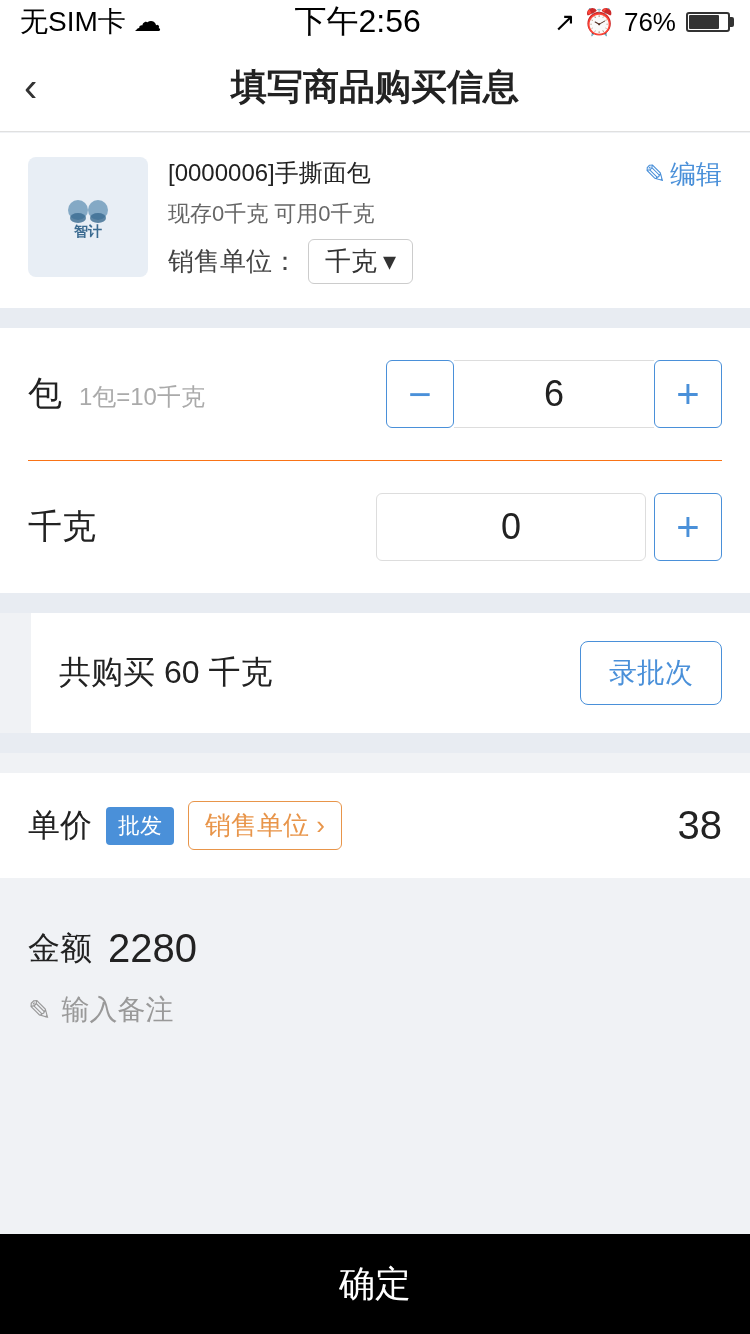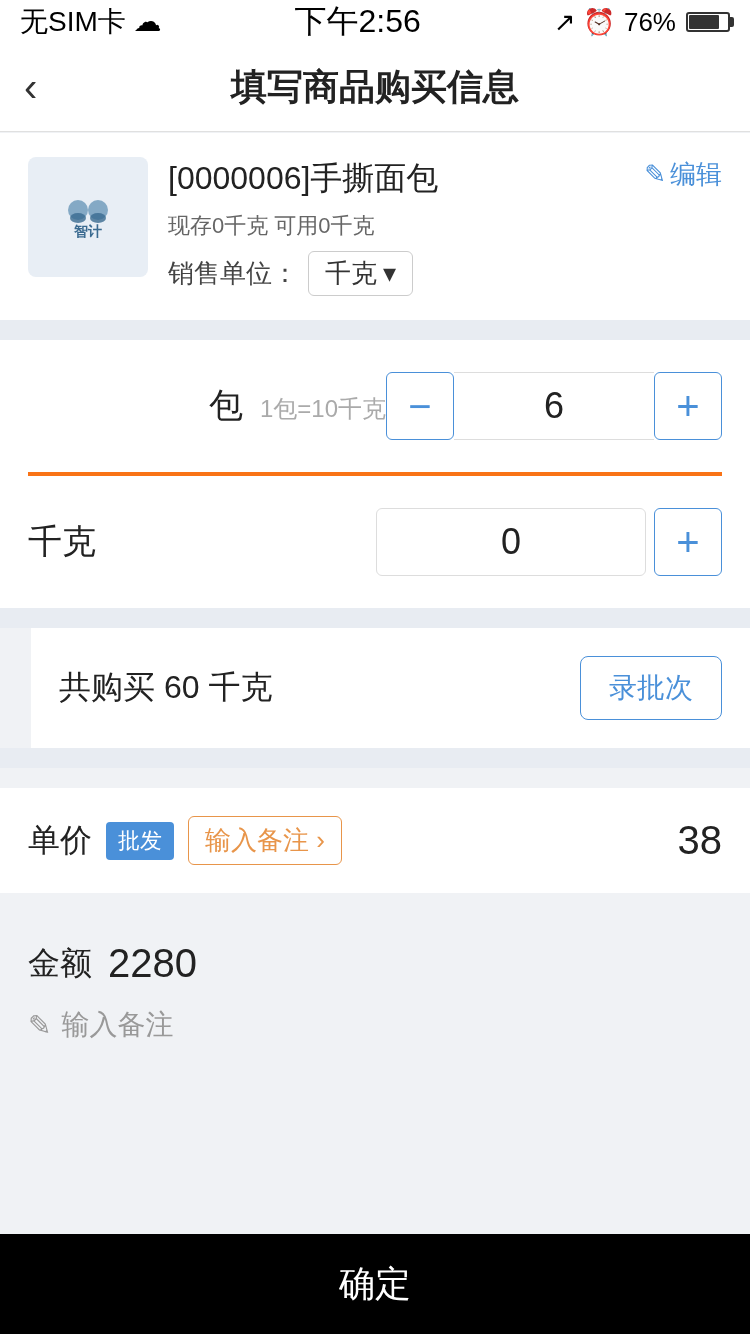--- a/index.html
+++ b/index.html
@@ -68,21 +68,21 @@
       border-radius: 8px;
       display: flex;
       align-items: center;
       justify-content: center;
       flex-shrink: 0;
       color: #5a8cb0;
       font-size: 40px;
     }
     .product-info { flex: 1; }
     .product-name {
-      font-size: 32px;
+      font-size: 24px;
       font-weight: 500;
       color: #222;
       margin-bottom: 10px;
     }
     .product-stock {
       font-size: 22px;
       color: #666;
       margin-bottom: 10px;
     }
     .product-unit-row {
@@ -123,23 +123,23 @@
     }
 
     
     .qty-section {
       background: #fff;
       padding: 0 28px;
     }
     .qty-row {
       display: flex;
       align-items: center;
-      justify-content: flex-end;
+      justify-content: space-between;
       padding: 32px 0;
-      border-bottom: 4px solid #f97316;
+      border-bottom: 1px solid #f97316;
     }
     .qty-label { font-size: 34px; color: #222; font-weight: 500; }
     .qty-sublabel { font-size: 24px; color: #aaa; margin-left: 8px; }
     .qty-control {
       display: flex;
       align-items: center;
       gap: 0;
     }
     .qty-btn {
       width: 68px;
@@ -427,21 +427,21 @@
   <button class="record-btn">录批次</button>
 </div>
 
 <div class="section-divider"></div>
 
 <div class="price-section">
   <div class="price-row">
     <div class="price-label-group">
       <span class="price-label">单价</span>
       <span class="price-tag">批发</span>
-      <button class="price-ref-btn">输入备注 ›</button>
+      <button class="price-ref-btn">销售单位 ›</button>
     </div>
     <span class="price-value">38</span>
   </div>
 </div>
 
 <div class="amount-section">
   <div class="amount-row">
     <span class="amount-label">金额</span>
     <span class="amount-value">2280</span>
   </div>

